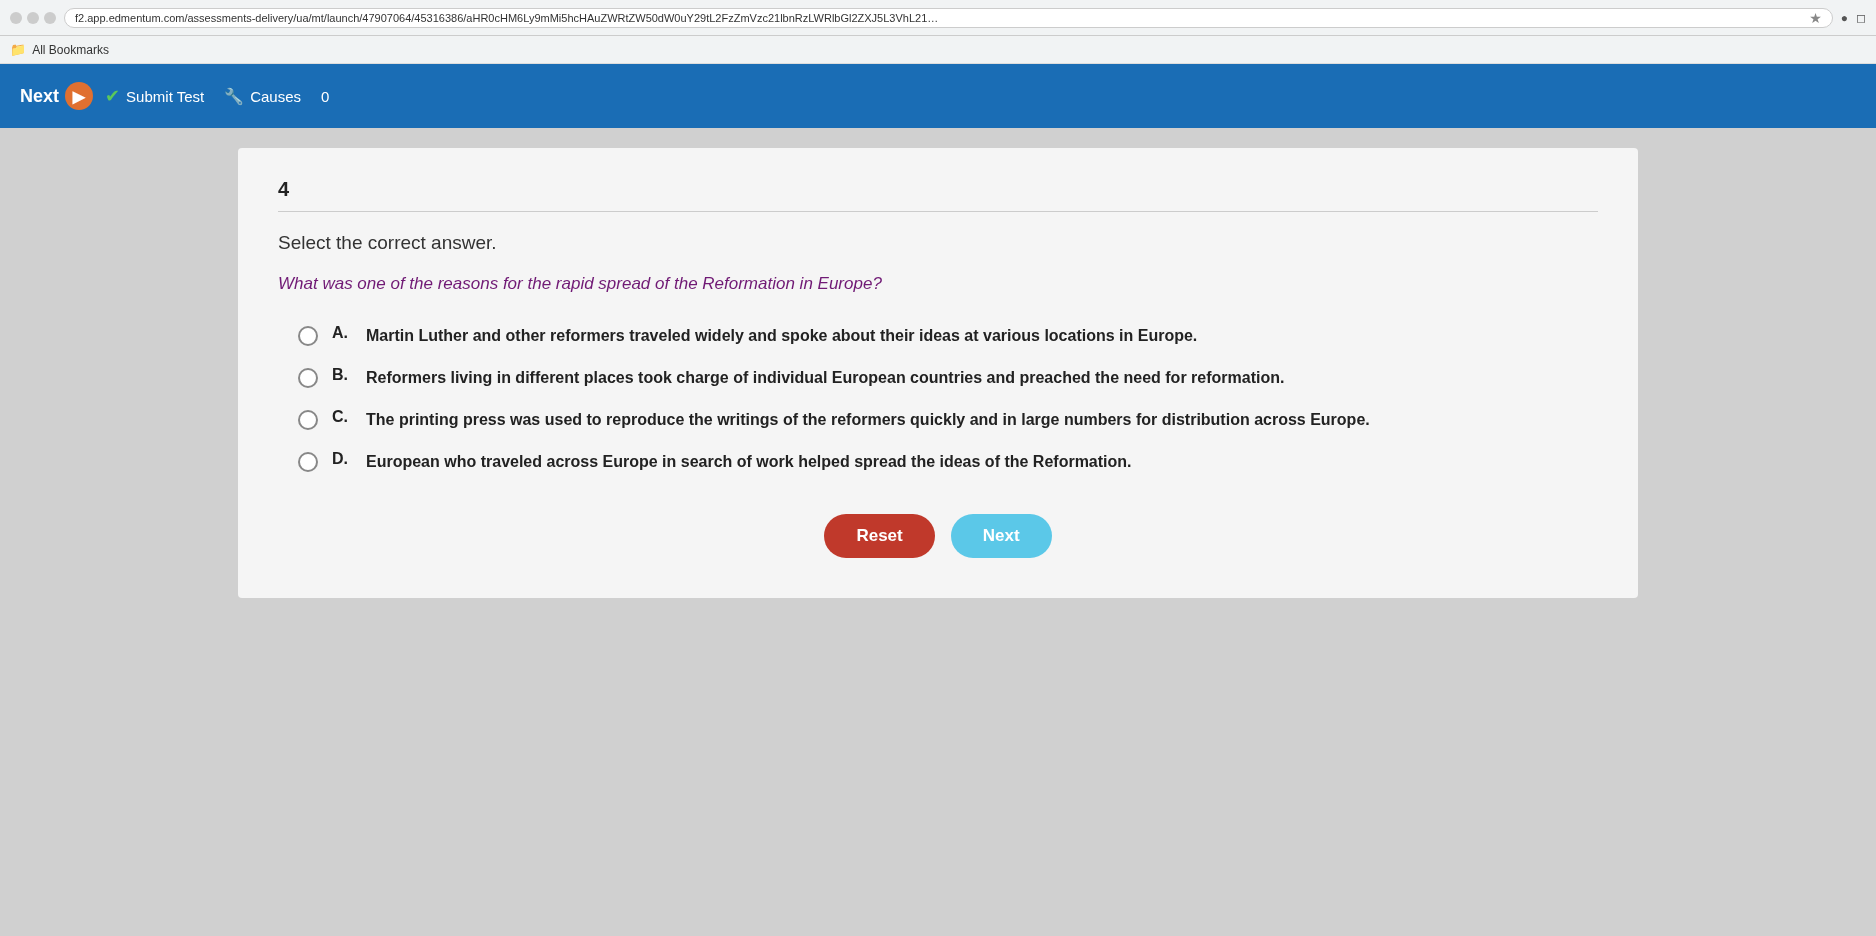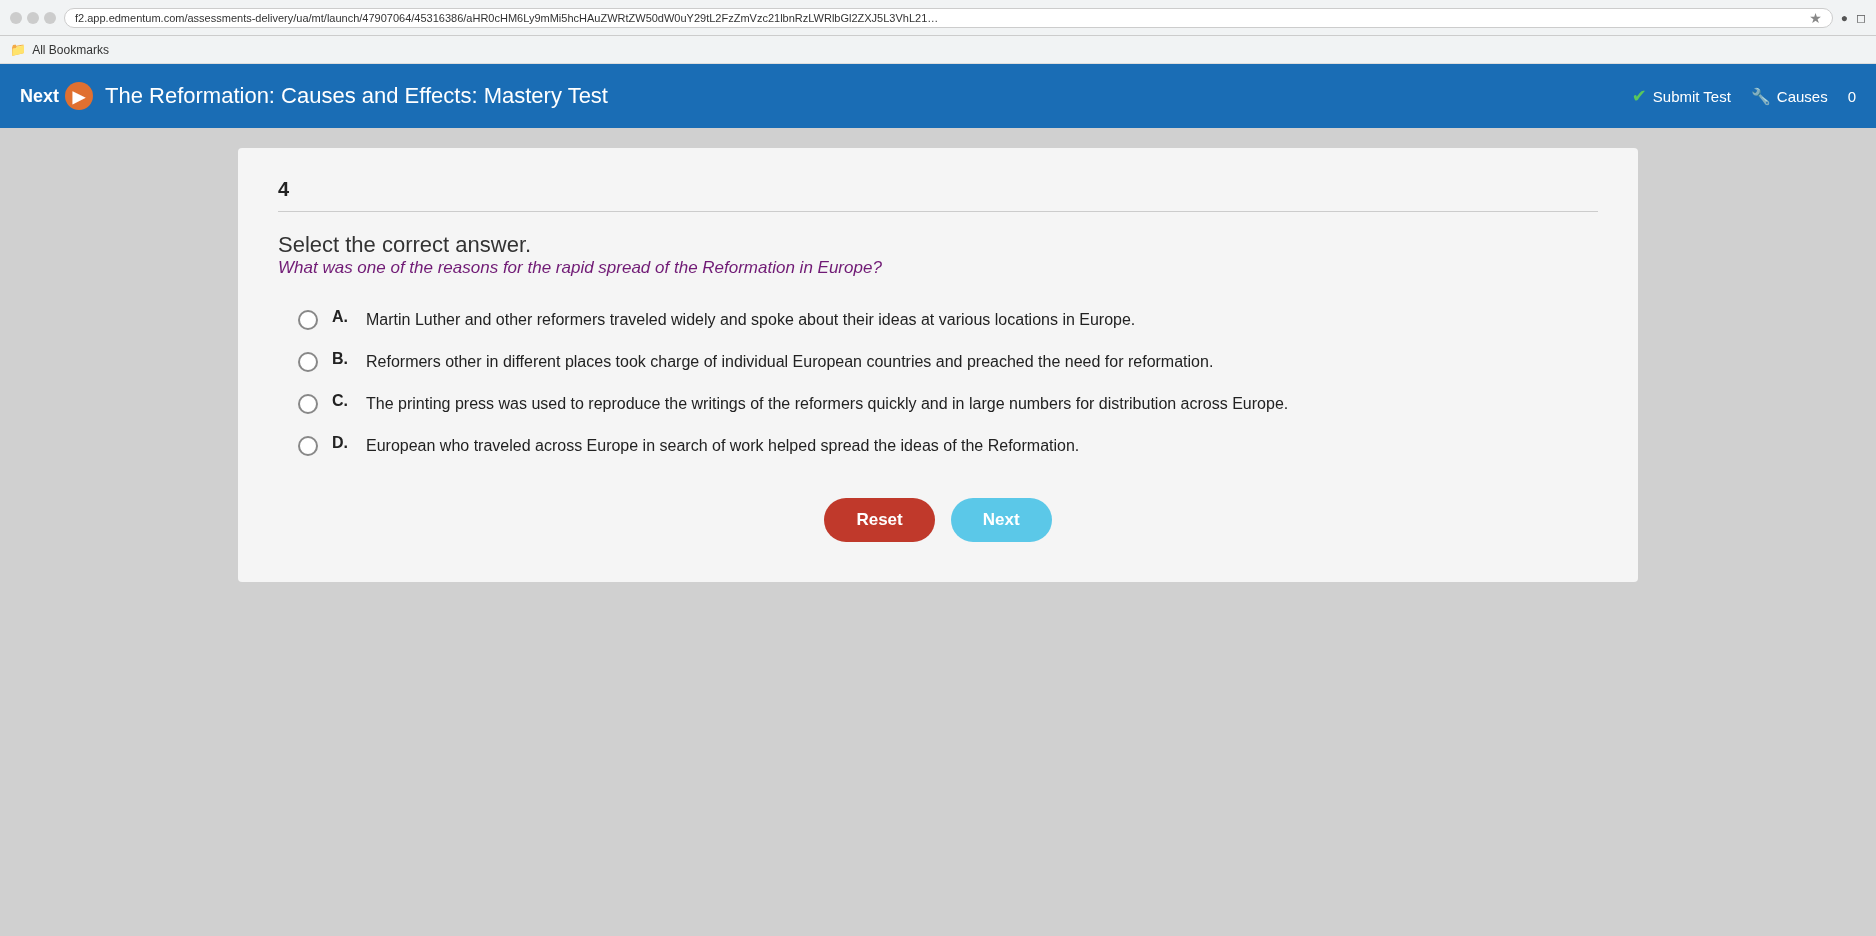--- a/index.html
+++ b/index.html
@@ -159,23 +159,23 @@
     }
     .question-number {
       font-size: 20px;
       font-weight: bold;
       color: #222;
       margin-bottom: 20px;
       border-bottom: 1px solid #ccc;
       padding-bottom: 10px;
     }
     .question-instruction {
-      font-size: 22px;
+      font-size: 19px;
       color: #333;
-      margin-bottom: 0;
+      margin-bottom: 20px;
     }
     .question-text {
       font-size: 17px;
       color: #701a75;
       margin-bottom: 30px;
       font-style: italic;
     }
     .options-list {
       list-style: none;
       display: flex;
@@ -203,20 +203,21 @@
       appearance: none;
       -webkit-appearance: none;
     }
     .option-letter {
       font-weight: bold;
       min-width: 20px;
     }
     .option-text {
       flex: 1;
       line-height: 1.5;
+      font-weight: bold;
     }
     .action-buttons {
       display: flex;
       justify-content: center;
       gap: 16px;
       margin-top: 40px;
     }
     .reset-btn {
       background: #c0392b;
       color: white;
@@ -260,21 +261,20 @@
 <div class="bookmarks-bar">
   <span class="bookmarks-icon">📁</span>
   <span>All Bookmarks</span>
 </div>
 
 <div class="app-header">
   <div class="next-btn-header">
     <span>Next</span>
     <div class="next-arrow">▶</div>
   </div>
-  <div class="header-title">The Reformation: Causes and Effects: Mastery Test</div>
   <div class="header-right">
     <div class="submit-test-btn">
       <span class="submit-icon">✔</span>
       <span>Submit Test</span>
     </div>
     <div class="tools-btn">
       <span class="tools-icon">🔧</span>
       <span>Causes</span>
     </div>
     <div class="header-count">0</div>
@@ -294,21 +294,21 @@
 
       <li class="option-item">
         <input type="radio" name="answer" class="option-radio" style="">
         <span class="option-letter">A.</span>
         <span class="option-text">Martin Luther and other reformers traveled widely and spoke about their ideas at various locations in Europe.</span>
       </li>
 
       <li class="option-item">
         <input type="radio" name="answer" class="option-radio" style="">
         <span class="option-letter">B.</span>
-        <span class="option-text">Reformers other in different places took charge of individual European countries and preached the need for reformation.</span>
+        <span class="option-text">Reformers living in different places took charge of individual European countries and preached the need for reformation.</span>
       </li>
 
       <li class="option-item">
         <input type="radio" name="answer" class="option-radio" style="">
         <span class="option-letter">C.</span>
         <span class="option-text">The printing press was used to reproduce the writings of the reformers quickly and in large numbers for distribution across Europe.</span>
       </li>
 
       <li class="option-item">
         <input type="radio" name="answer" class="option-radio" style="">

